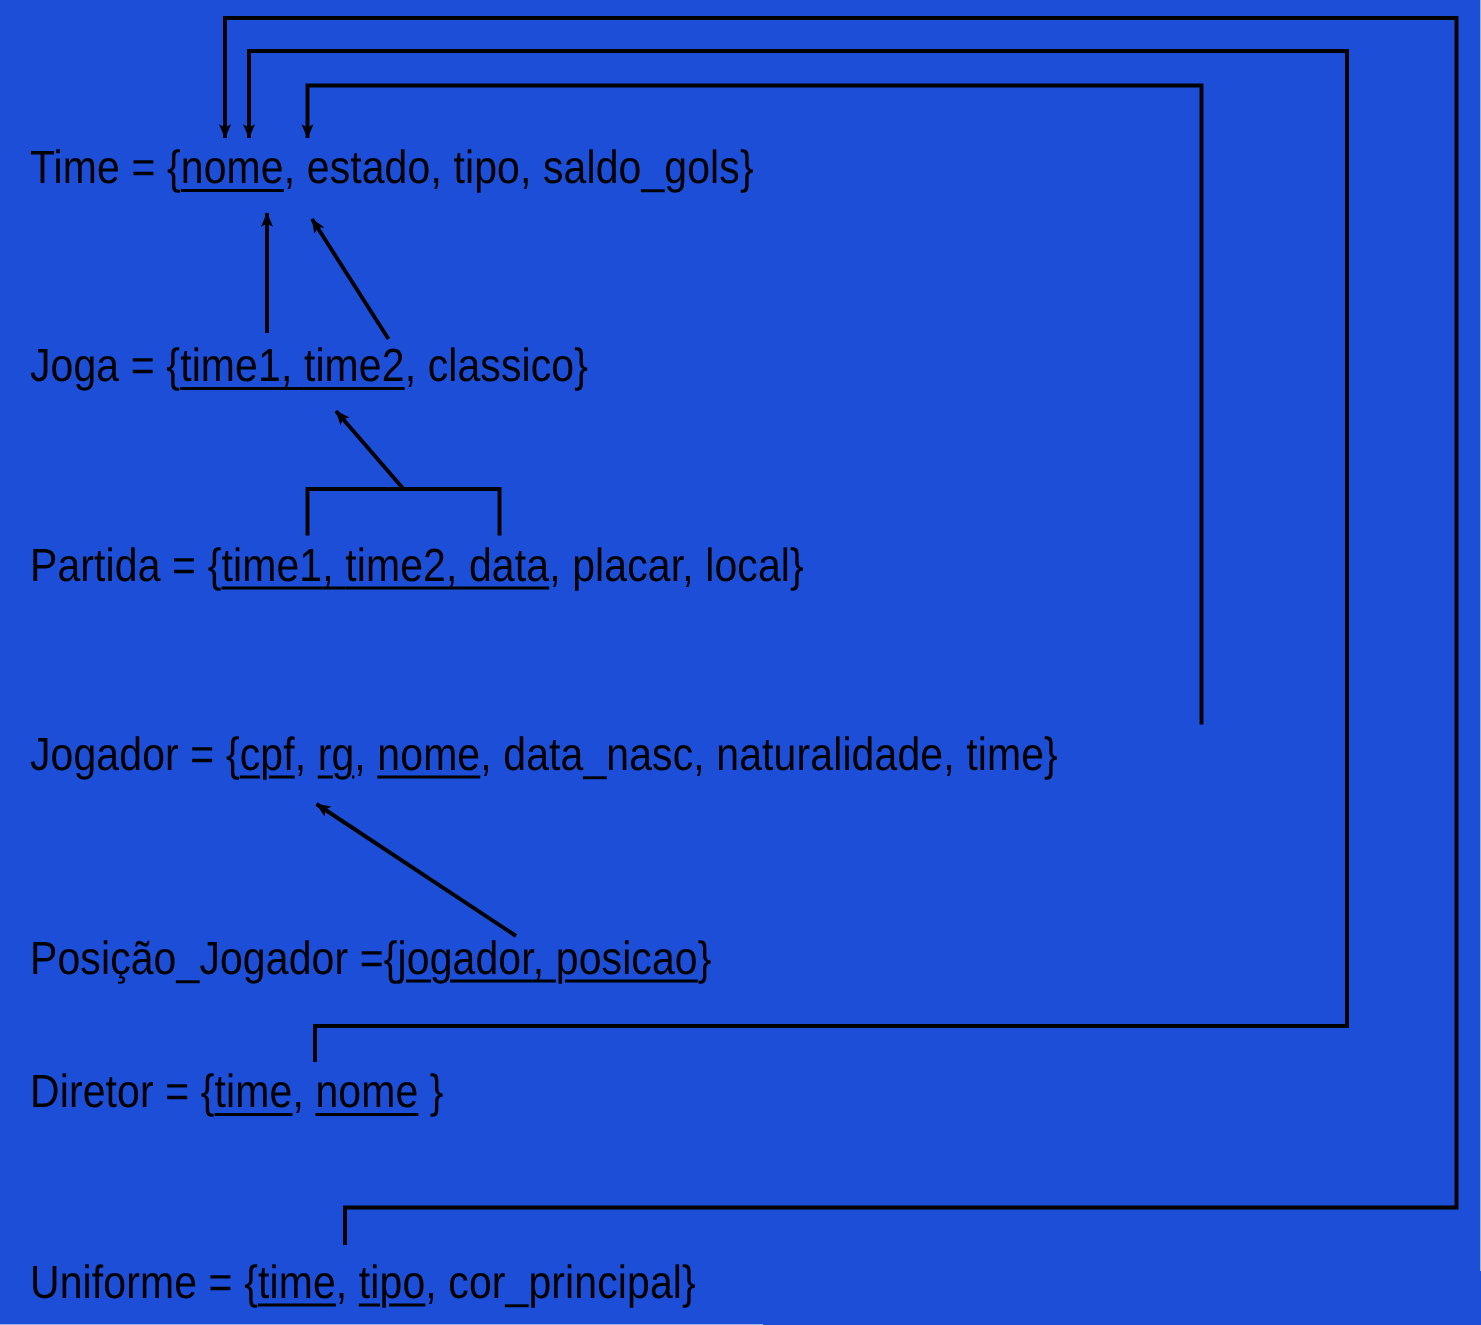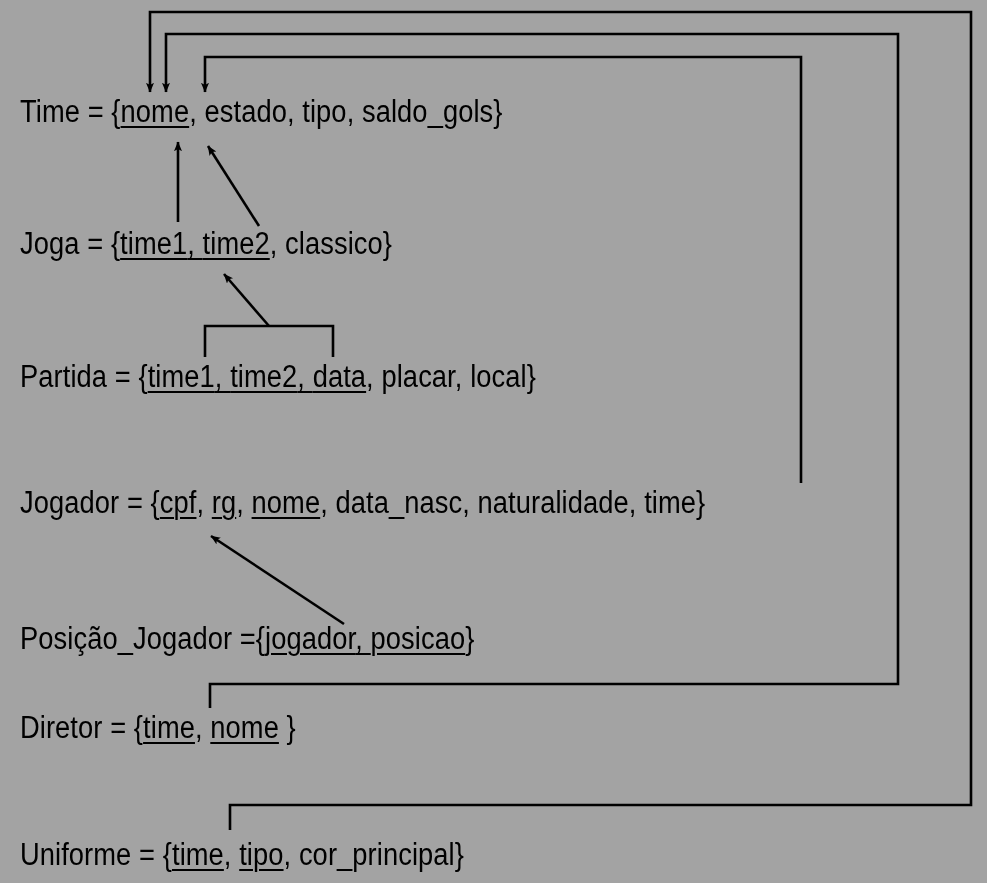--- a/index.html
+++ b/index.html
@@ -5,21 +5,21 @@
 <style>
   html, body {
     margin: 0;
     padding: 0;
     background: #ffffff;
   }
   #diagram {
     position: relative;
     width: 987px;
     height: 883px;
-    background: #a3a3a3;
+    background: #1d4ed8;
     overflow: hidden;
     font-family: "Liberation Sans", "DejaVu Sans", sans-serif;
   }
   #edges {
     position: absolute;
     left: 0;
     top: 0;
     width: 987px;
     height: 883px;
     pointer-events: none;

